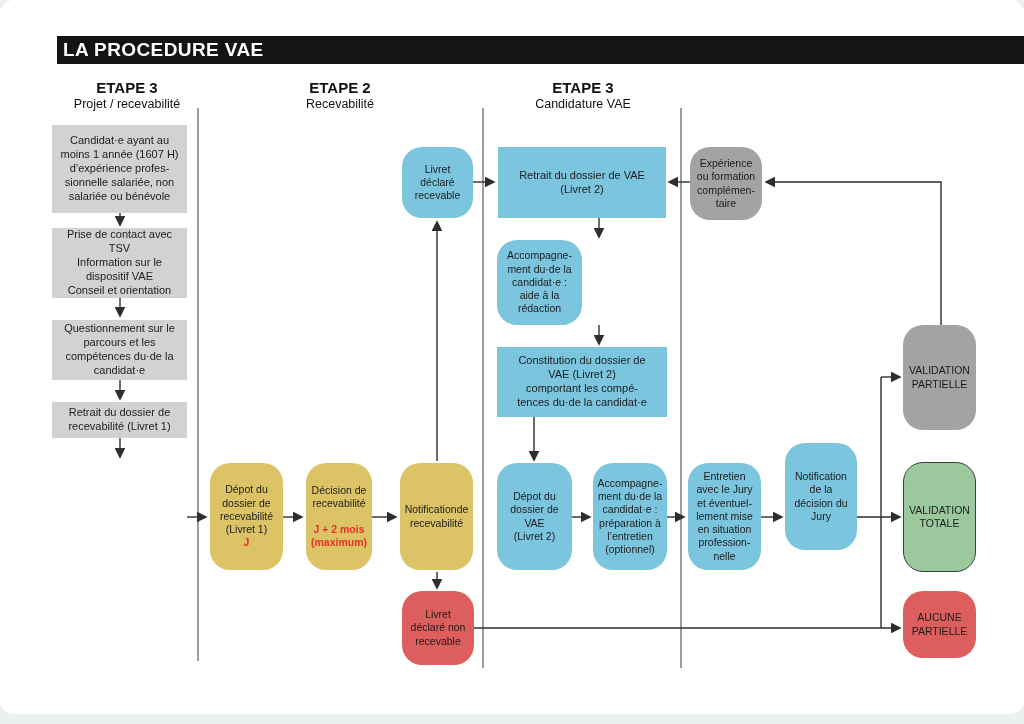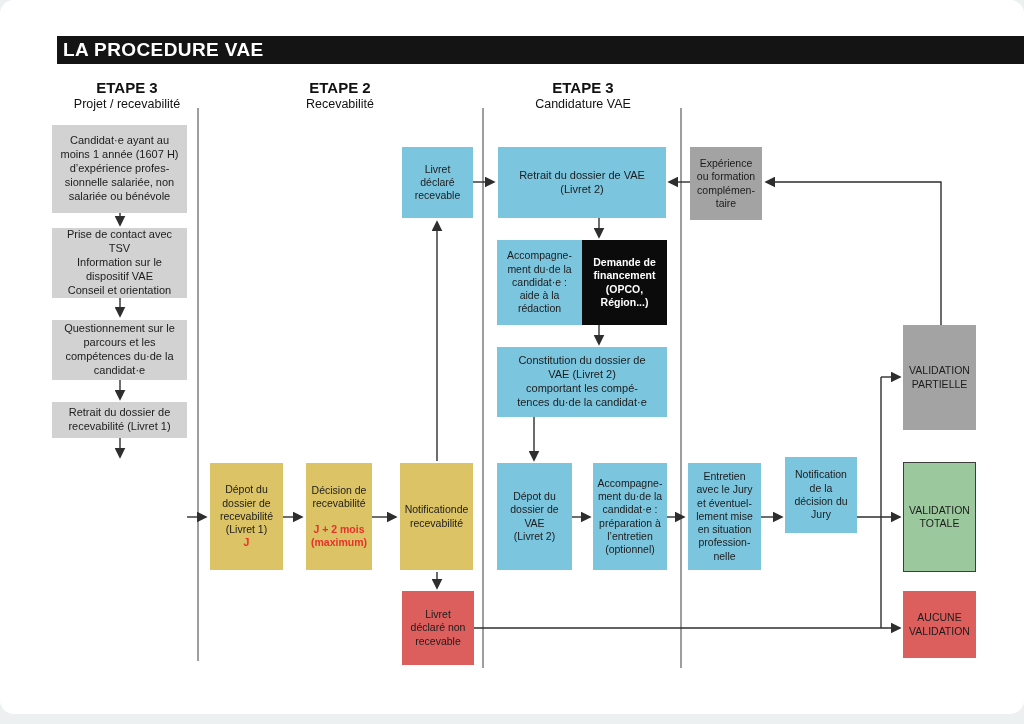--- a/index.html
+++ b/index.html
@@ -23,21 +23,21 @@
   }
   .colhead{position:absolute;top:79px;width:170px;text-align:center;color:#111;}
   .colhead .lbl{display:block;font-size:15px;font-weight:700;}
   .colhead .sub{display:block;font-size:12.5px;margin-top:1px;}
   .box{
     position:absolute;box-sizing:border-box;
     display:flex;flex-direction:column;align-items:center;justify-content:center;
     text-align:center;white-space:pre-line;
     font-size:11px;line-height:1.27;color:#1c1c1c;padding:2px;
   }
-  .narrow{font-size:10.5px;}
+  .narrow{font-size:10.5px;border-radius:20px;}
   .gray{background:#d2d2d2;}
   .yellow{background:#dcc466;}
   .blue{background:#7cc5df;}
   .orange{background:#a3a3a3;}
   .blackbox{background:#0b0b0b;color:#ffffff;font-weight:700;}
   .redbox{background:#dc5f5e;}
   .greenbox{background:#9cc89e;border:1.5px solid #3d3d3d;}
   .timing{color:#e8302c;font-weight:700;white-space:pre-line;}
   .timing.gap{margin-top:12px;}
   svg.overlay{position:absolute;left:0;top:0;pointer-events:none;}
@@ -143,24 +143,20 @@
 déclaré non
 recevable</div>
 
   <div class="box blue" style="left:498px;top:147px;width:168px;height:71px">Retrait du dossier de VAE
 (Livret 2)</div>
   <div class="box blue narrow" style="left:497px;top:240px;width:85px;height:85px">Accompagne-
 ment du·de la
 candidat·e :
 aide à la
 rédaction</div>
-  <div class="box blackbox narrow" style="left:582px;top:240px;width:85px;height:85px">Demande de
-financement
-(OPCO,
-Région...)</div>
   <div class="box blue" style="left:497px;top:347px;width:170px;height:70px">Constitution du dossier de
 VAE (Livret 2)
 comportant les compé-
 tences du·de la candidat·e</div>
   <div class="box blue narrow" style="left:497px;top:463px;width:75px;height:107px">Dépot du
 dossier de
 VAE
 (Livret 2)</div>
   <div class="box blue narrow" style="left:593px;top:463px;width:74px;height:107px">Accompagne-
 ment du·de la
@@ -173,24 +169,24 @@
 ou formation
 complémen-
 taire</div>
   <div class="box blue narrow" style="left:688px;top:463px;width:73px;height:107px">Entretien
 avec le Jury
 et éventuel-
 lement mise
 en situation
 profession-
 nelle</div>
-  <div class="box blue narrow" style="left:785px;top:457px;width:72px;height:76px">Notification
+  <div class="box blue narrow" style="left:785px;top:443px;width:72px;height:107px">Notification
 de la
 décision du
 Jury</div>
 
   <div class="box orange narrow" style="left:903px;top:325px;width:73px;height:105px">VALIDATION
 PARTIELLE</div>
   <div class="box greenbox narrow" style="left:903px;top:462px;width:73px;height:110px">VALIDATION
 TOTALE</div>
   <div class="box redbox narrow" style="left:903px;top:591px;width:73px;height:67px">AUCUNE
-VALIDATION</div>
+PARTIELLE</div>
 </div>
 
 </body></html>

